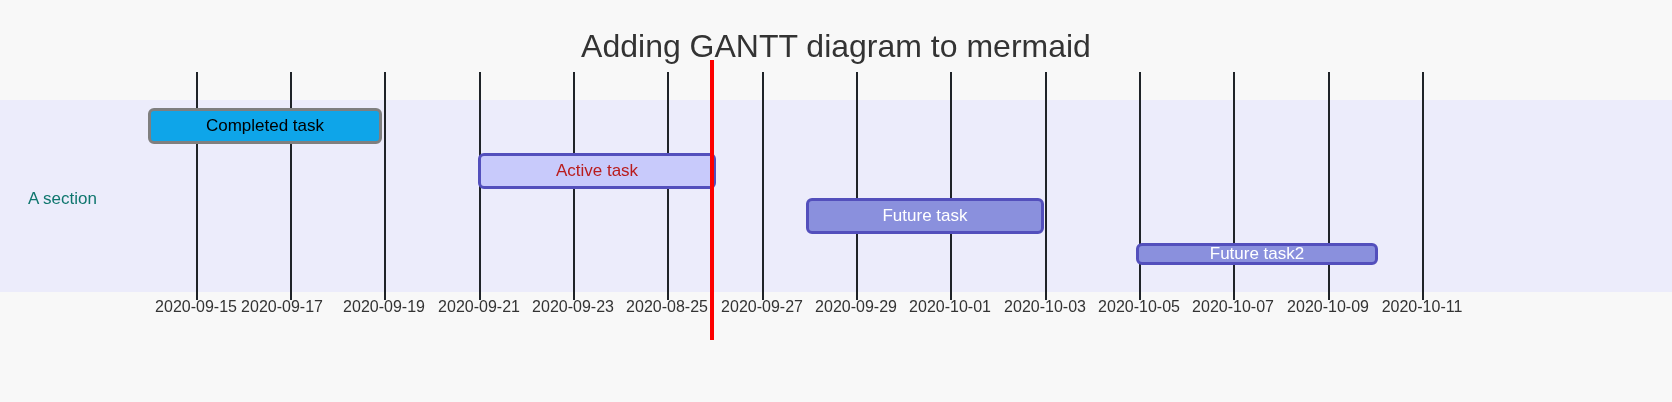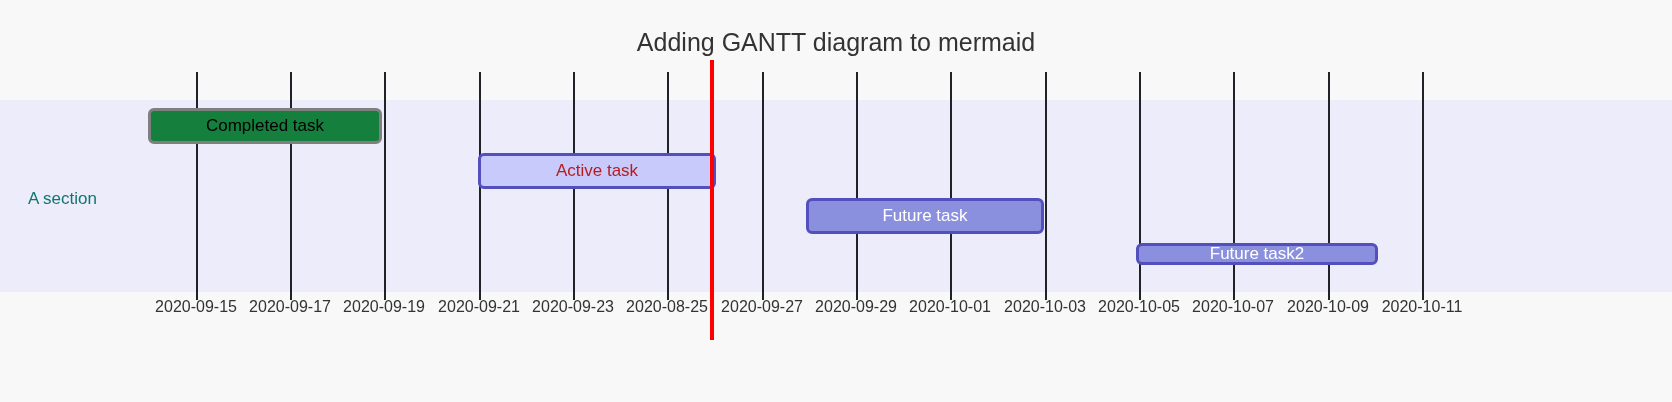--- a/index.html
+++ b/index.html
@@ -16,21 +16,21 @@
     overflow: hidden;
   }
 
   
   #chart-title {
     position: absolute;
     left: 0;
     top: 28px;
     width: 1672px;
     text-align: center;
-    font-size: 25px;
+    font-size: 32px;
     font-weight: 400;
     color: #333333;
     letter-spacing: 0px;
     white-space: nowrap;
   }
 
   
   .section-band {
     position: absolute;
     left: 0;
@@ -129,39 +129,39 @@
       <div class="grid-line" style="left: 1233px; top: 72px; height: 228px;"></div>
       <div class="grid-line" style="left: 1328px; top: 72px; height: 228px;"></div>
       <div class="grid-line" style="left: 1422px; top: 72px; height: 228px;"></div>
     </div>
 
   <div id="section-titles">
       <div class="section-title" style="left: 28px; top: 189px;">A section</div>
     </div>
 
   <div id="bars-layer">
-      <div class="task-bar task-done" style="left: 148px; top: 108px; width: 234px; height: 36px; background: #15803d; border-color: rgb(127, 127, 127);">
+      <div class="task-bar task-done" style="left: 148px; top: 108px; width: 234px; height: 36px; background: #0ea5e9; border-color: rgb(127, 127, 127);">
         <span class="task-label" style="color: rgb(0, 0, 0);">Completed task</span>
       </div>
       <div class="task-bar task-active" style="left: 478px; top: 153px; width: 238px; height: 36px; background: rgb(200, 202, 251); border-color: rgb(83, 79, 188);">
         <span class="task-label" style="color: #b91c1c;">Active task</span>
       </div>
       <div class="task-bar task-future" style="left: 806px; top: 198px; width: 238px; height: 36px; background: rgb(138, 144, 221); border-color: rgb(83, 79, 188);">
         <span class="task-label" style="color: rgb(255, 255, 255);">Future task</span>
       </div>
       <div class="task-bar task-future" style="left: 1136px; top: 243px; width: 242px; height: 22px; background: rgb(138, 144, 221); border-color: rgb(83, 79, 188);">
         <span class="task-label" style="color: rgb(255, 255, 255);">Future task2</span>
       </div>
     </div>
 
   <div id="today-marker" style="left: 710px; top: 60px; height: 280px; background: rgb(253, 0, 0);"></div>
 
   <div id="ticks-layer">
       <div class="tick-label" style="left: 196px; top: 298px;">2020-09-15</div>
-      <div class="tick-label" style="left: 290px; top: 298px; text-align: right;">2020-09-17</div>
+      <div class="tick-label" style="left: 282px; top: 298px; text-align: right;">2020-09-17</div>
       <div class="tick-label" style="left: 384px; top: 298px;">2020-09-19</div>
       <div class="tick-label" style="left: 479px; top: 298px;">2020-09-21</div>
       <div class="tick-label" style="left: 573px; top: 298px;">2020-09-23</div>
       <div class="tick-label" style="left: 667px; top: 298px;">2020-08-25</div>
       <div class="tick-label" style="left: 762px; top: 298px;">2020-09-27</div>
       <div class="tick-label" style="left: 856px; top: 298px;">2020-09-29</div>
       <div class="tick-label" style="left: 950px; top: 298px;">2020-10-01</div>
       <div class="tick-label" style="left: 1045px; top: 298px;">2020-10-03</div>
       <div class="tick-label" style="left: 1139px; top: 298px;">2020-10-05</div>
       <div class="tick-label" style="left: 1233px; top: 298px;">2020-10-07</div>

